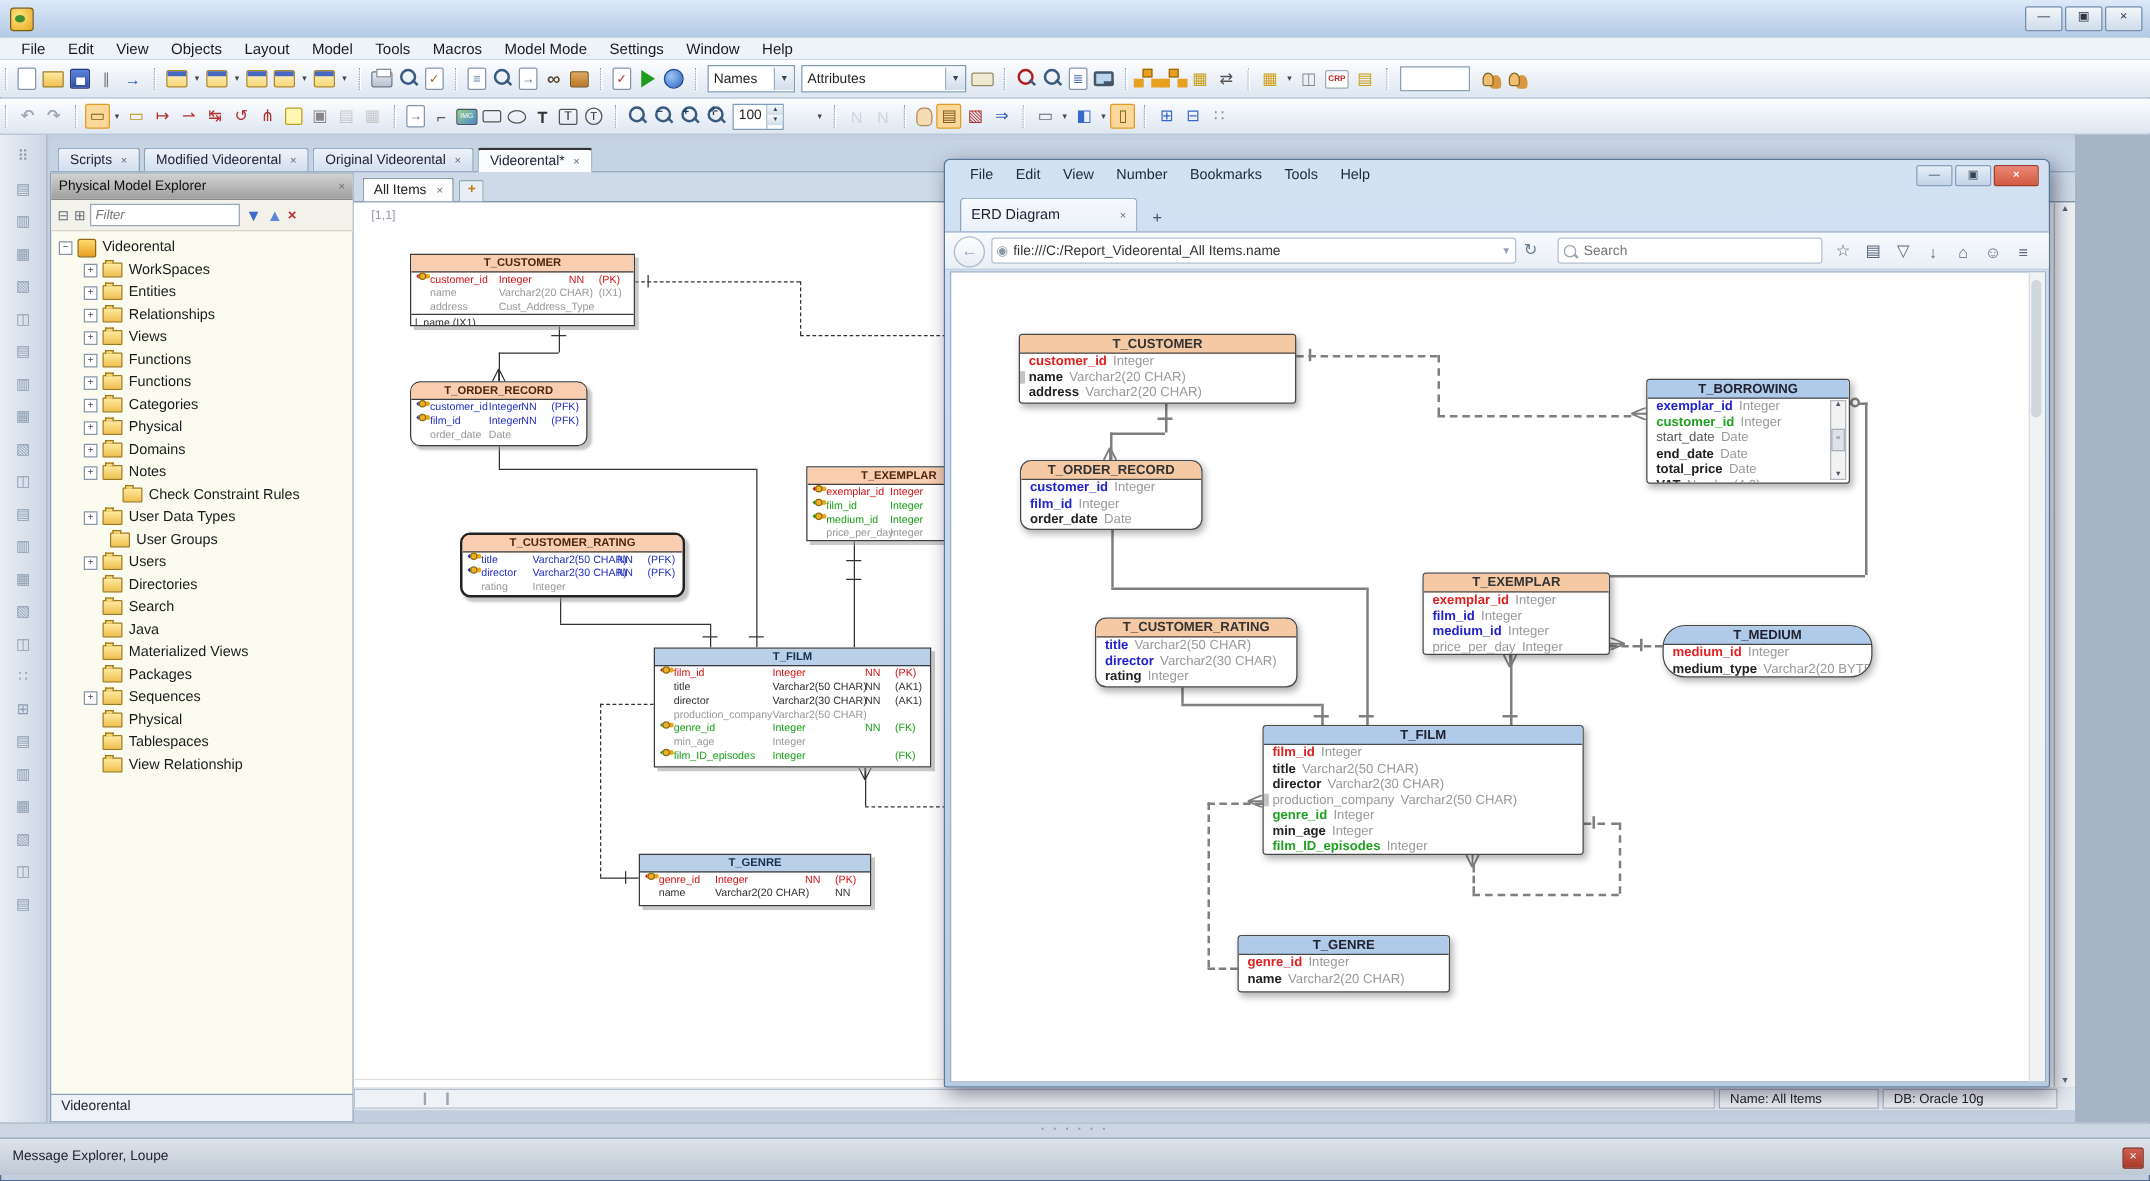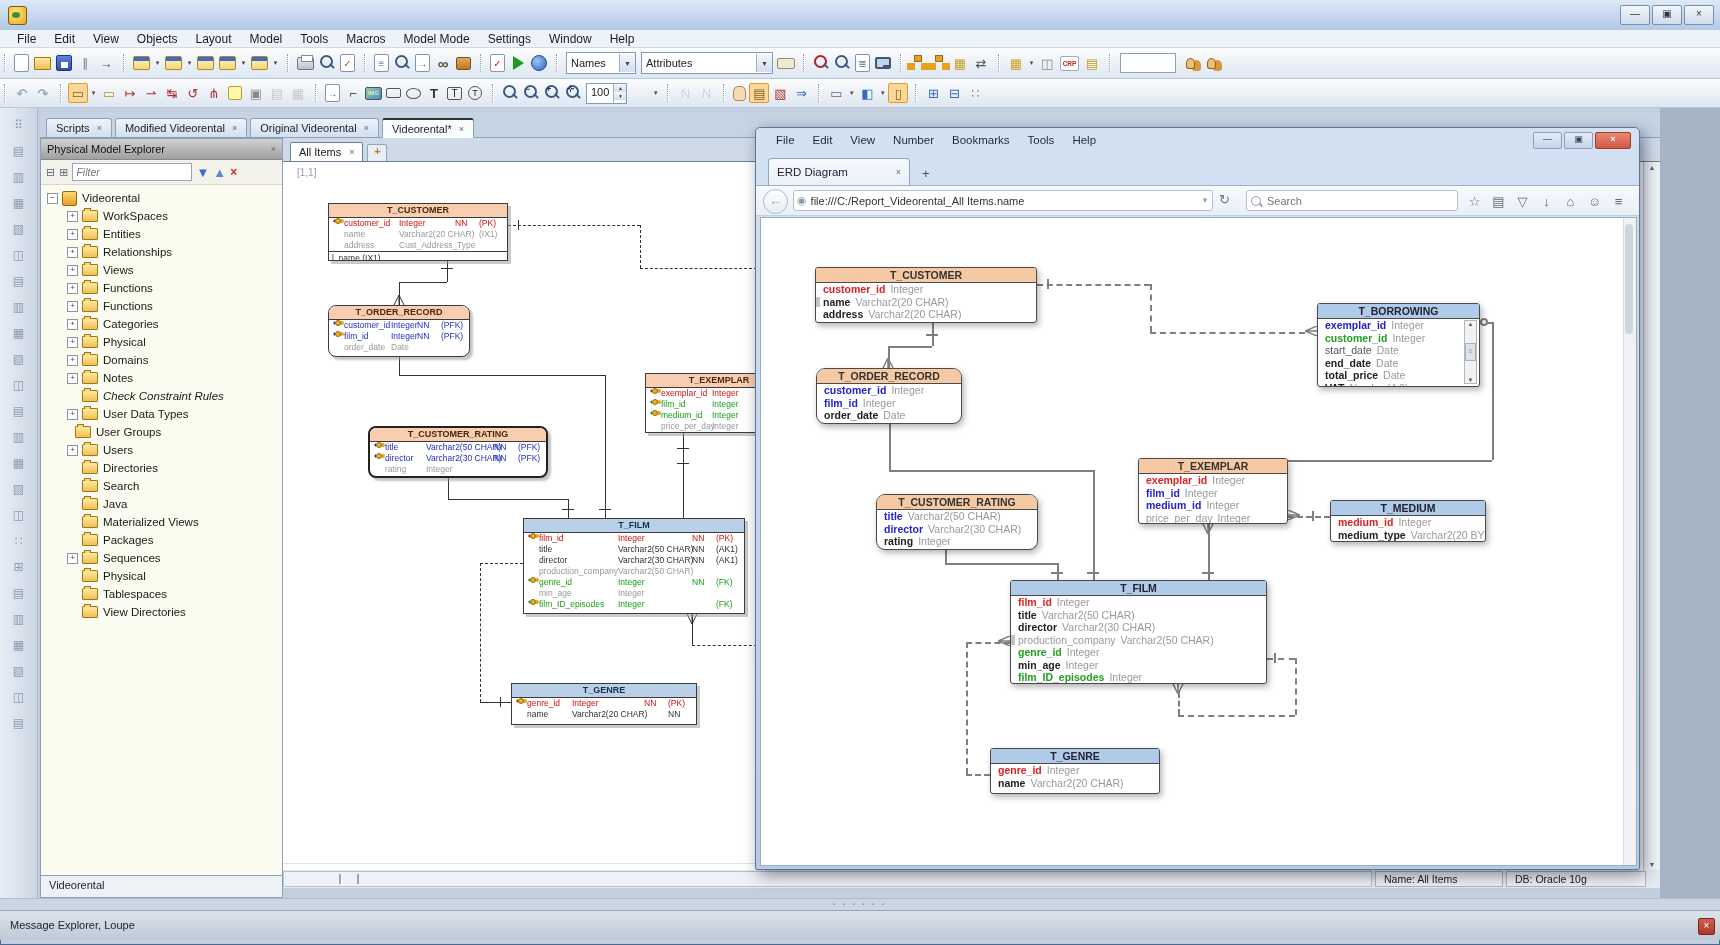--- a/index.html
+++ b/index.html
@@ -472,31 +472,31 @@
       <div class="trow" style="padding-left: 26px;">
         <span class="exp">+</span>
         <span class="fold"></span>
         <span>Domains</span>
       </div>
       <div class="trow" style="padding-left: 26px;">
         <span class="exp">+</span>
         <span class="fold"></span>
         <span>Notes</span>
       </div>
-      <div class="trow" style="padding-left: 26px; font-style: italic;">
+      <div class="trow" style="padding-left: 42px;">
         <span class="noexp"></span>
         <span class="fold"></span>
         <span>Check Constraint Rules</span>
       </div>
       <div class="trow" style="padding-left: 26px;">
         <span class="exp">+</span>
         <span class="fold"></span>
         <span>User Data Types</span>
       </div>
-      <div class="trow" style="padding-left: 19px;">
+      <div class="trow" style="padding-left: 32px;">
         <span class="noexp"></span>
         <span class="fold"></span>
         <span>User Groups</span>
       </div>
       <div class="trow" style="padding-left: 26px;">
         <span class="exp">+</span>
         <span class="fold"></span>
         <span>Users</span>
       </div>
       <div class="trow" style="padding-left: 26px;">
@@ -535,21 +535,21 @@
         <span>Physical</span>
       </div>
       <div class="trow" style="padding-left: 26px;">
         <span class="noexp"></span>
         <span class="fold"></span>
         <span>Tablespaces</span>
       </div>
       <div class="trow" style="padding-left: 26px;">
         <span class="noexp"></span>
         <span class="fold"></span>
-        <span>View Directories</span>
+        <span>View Relationship</span>
       </div>
     </div>
 </div>
 <div id="panelbottom">Videorental</div>
 
 <div id="canvastabs">
   <div id="allitems">
     <span>All Items</span>
     <span class="tx">×</span>
   </div>
@@ -927,21 +927,21 @@
       <div class="brow"><span style="color: rgb(34, 34, 204); font-weight: bold;">director</span><span class="tp">Varchar2(30 CHAR)</span></div>
       <div class="brow"><span style="color: rgb(34, 34, 34); font-weight: bold;">rating</span><span class="tp">Integer</span></div>
     </div>
     <div class="btb" style="left: 1138px; top: 458px; width: 150px; height: 66px;">
       <div class="bhd hsalmon">T_EXEMPLAR</div>
       <div class="brow"><span style="color: rgb(224, 32, 32); font-weight: bold;">exemplar_id</span><span class="tp">Integer</span></div>
       <div class="brow"><span style="color: rgb(34, 34, 204); font-weight: bold;">film_id</span><span class="tp">Integer</span></div>
       <div class="brow"><span style="color: rgb(34, 34, 204); font-weight: bold;">medium_id</span><span class="tp">Integer</span></div>
       <div class="brow"><span style="color: rgb(153, 153, 153); font-weight: normal;">price_per_day</span><span class="tp">Integer</span></div>
     </div>
-    <div class="btb" style="left: 1330px; top: 500px; width: 156px; height: 42px;">
+    <div class="btb" style="left: 1330px; top: 500px; width: 168px; height: 42px; border-radius: 18px;">
       <div class="bhd hblue">T_MEDIUM</div>
       <div class="brow"><span style="color: rgb(224, 32, 32); font-weight: bold;">medium_id</span><span class="tp">Integer</span></div>
       <div class="brow"><span style="color: rgb(34, 34, 34); font-weight: bold;">medium_type</span><span class="tp">Varchar2(20 BYTE)</span></div>
     </div>
     <div class="btb" style="left: 1010px; top: 580px; width: 257px; height: 104px;">
       <div class="bhd hblue">T_FILM</div>
       <div class="brow"><span style="color: rgb(224, 32, 32); font-weight: bold;">film_id</span><span class="tp">Integer</span></div>
       <div class="brow"><span style="color: rgb(34, 34, 34); font-weight: bold;">title</span><span class="tp">Varchar2(50 CHAR)</span></div>
       <div class="brow"><span style="color: rgb(34, 34, 34); font-weight: bold;">director</span><span class="tp">Varchar2(30 CHAR)</span></div>
       <div class="brow"><i class="sm"></i><span style="color: rgb(153, 153, 153); font-weight: normal;">production_company</span><span class="tp">Varchar2(50 CHAR)</span></div>

